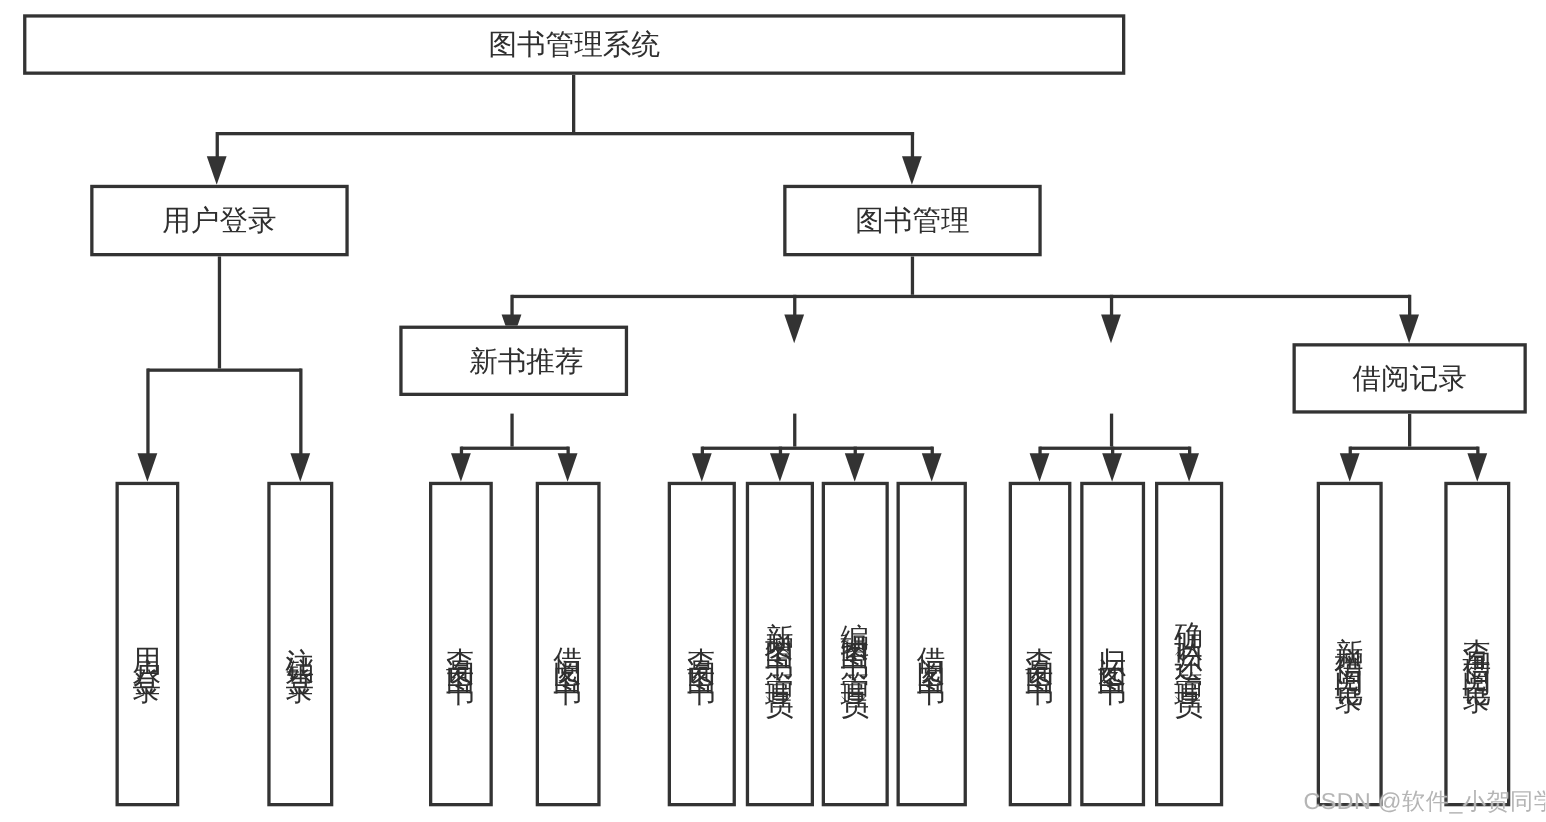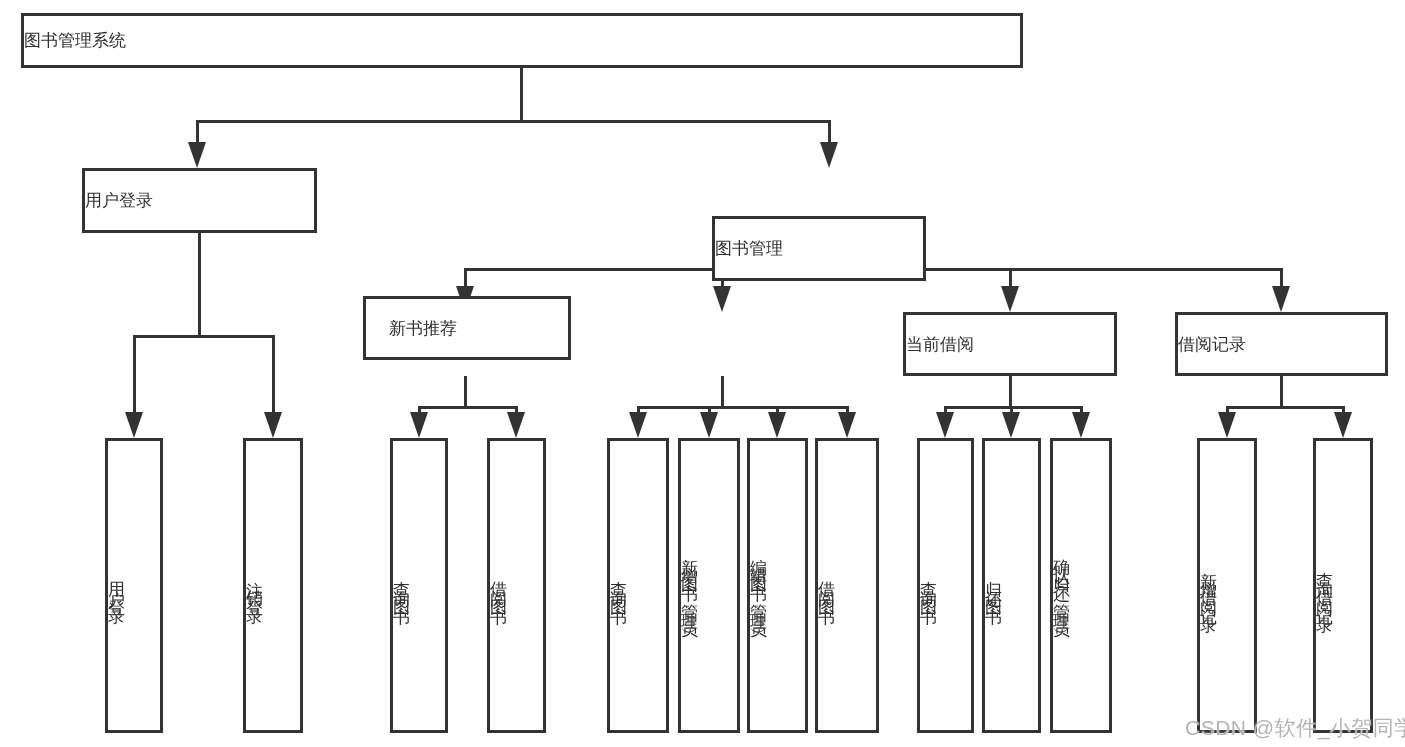--- a/index.html
+++ b/index.html
@@ -11,23 +11,23 @@
     font-family: "Liberation Sans", sans-serif;
     overflow: hidden;
   }
   .box {
     position: absolute;
     box-sizing: border-box;
     background: #ffffff;
     border: 3px solid var(--line-color, #333333);
     display: flex;
     align-items: center;
-    justify-content: flex-start;
+    justify-content: center;
     color: var(--text-color, #2f2f2f);
-    font-size: 17px;
+    font-size: 26px;
     z-index: 2;
   }
   .box span { white-space: nowrap; }
   .vbox span {
     writing-mode: vertical-lr;
     text-orientation: mixed;
     letter-spacing: 9px;
     line-height: 1;
     white-space: normal;
   }
@@ -76,21 +76,21 @@
   <div class="vline" style="left:520px; top:68px; height:52px;"></div>
   <div class="hline" style="left:197px; top:120px; width:634px;"></div>
   <div class="vline" style="left:196px; top:120px; height:26px;"></div>
   <div class="ahead" style="left:188px; top:142px;"></div>
   <div class="vline" style="left:828px; top:120px; height:26px;"></div>
   <div class="ahead" style="left:820px; top:142px;"></div>
 
   <div class="box" style="left:82px; top:168px; width:235px; height:65px;">
     <span>用户登录</span>
   </div>
-  <div class="box" style="left:712px; top:168px; width:214px; height:65px;margin-top:48px;">
+  <div class="box" style="left:712px; top:168px; width:235px; height:65px;">
     <span>图书管理</span>
   </div>
 
   <div class="vline" style="left:198px; top:233px; height:102px;"></div>
   <div class="hline" style="left:134px; top:335px; width:140px;"></div>
   <div class="vline" style="left:133px; top:335px; height:80px;"></div>
   <div class="ahead" style="left:125px; top:412px;"></div>
   <div class="vline" style="left:272px; top:335px; height:80px;"></div>
   <div class="ahead" style="left:264px; top:412px;"></div>
 
@@ -100,23 +100,20 @@
   <div class="ahead" style="left:456px; top:286px;"></div>
   <div class="vline" style="left:721px; top:268px; height:20px;"></div>
   <div class="ahead" style="left:713px; top:286px;"></div>
   <div class="vline" style="left:1009px; top:268px; height:20px;"></div>
   <div class="ahead" style="left:1001px; top:286px;"></div>
   <div class="vline" style="left:1280px; top:268px; height:20px;"></div>
   <div class="ahead" style="left:1272px; top:286px;"></div>
 
   <div class="box" style="left:363px; top:296px; width:208px; height:64px;padding-left:23px;">
     <span>新书推荐</span>
-  </div>
-  <div class="box" style="left:903px; top:312px; width:214px; height:64px;">
-    <span>当前借阅</span>
   </div>
   <div class="box" style="left:1175px; top:312px; width:213px; height:64px;">
     <span>借阅记录</span>
   </div>
 
   <div class="vline" style="left:464px; top:376px; height:30px;"></div>
   <div class="hline" style="left:419px; top:406px; width:98px;"></div>
   <div class="vline" style="left:418px; top:406px; height:8px;"></div>
   <div class="ahead" style="left:410px; top:412px;"></div>
   <div class="vline" style="left:515px; top:406px; height:8px;"></div>

